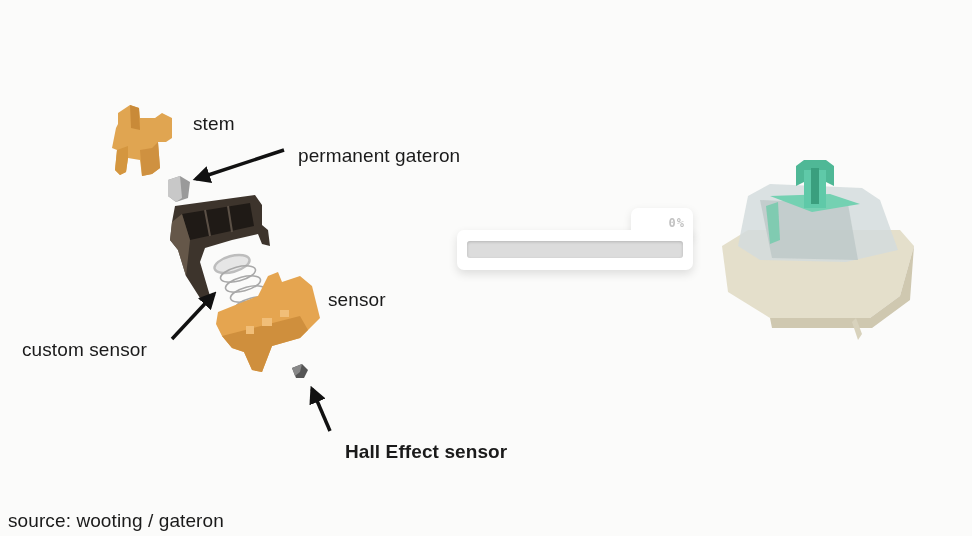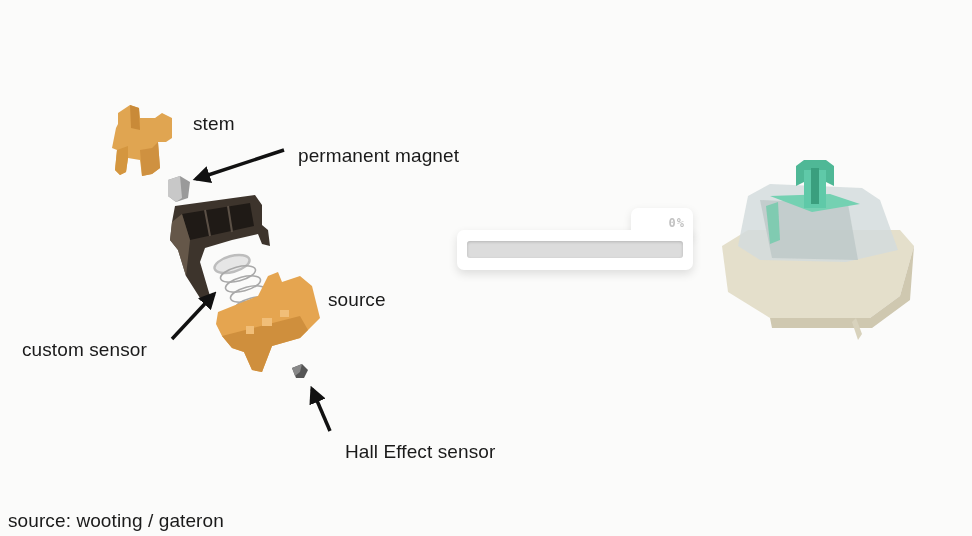--- a/index.html
+++ b/index.html
@@ -107,24 +107,24 @@
     <polygon points="760,200 848,204 858,260 772,258" fill="#b9c4c4" opacity="0.7"></polygon>
     <polygon points="770,196 830,194 860,204 812,212" fill="#74d1b2"></polygon>
     <polygon points="766,206 778,202 780,240 770,244" fill="#6fcaaa" opacity="0.8"></polygon>
     <rect x="804" y="160" width="22" height="48" fill="#5fc9a8"></rect>
     <polygon points="796,166 804,160 826,160 834,166 834,186 826,182 826,170 804,170 804,182 796,186" fill="#4fb896"></polygon>
     <rect x="811" y="168" width="8" height="36" fill="#3a9f7e"></rect>
   </g>
 </svg>
 
 <div class="label" style="left:193px; top:106px;">stem</div>
-<div class="label" style="left:298px; top:138px;">permanent magnet</div>
-<div class="label" style="left:328px; top:282px;">source</div>
+<div class="label" style="left:298px; top:138px;">permanent gateron</div>
+<div class="label" style="left:328px; top:282px;">sensor</div>
 <div class="label" style="left:22px; top:332px;">custom sensor</div>
-<div class="label" style="left:345px; top:434px;">Hall Effect sensor</div>
+<div class="label" style="left:345px; top:434px;font-weight:bold;">Hall Effect sensor</div>
 <div class="label" style="left:8px; top:503px;">source: wooting / gateron</div>
 
 <div class="progress-card">
   <div class="tab"></div>
   <div class="body"></div>
   <div class="tab-cover"></div>
   <div class="pct">0%</div>
   <div class="track">
     <div class="fill" style="width: 0%;"></div>
   </div>

